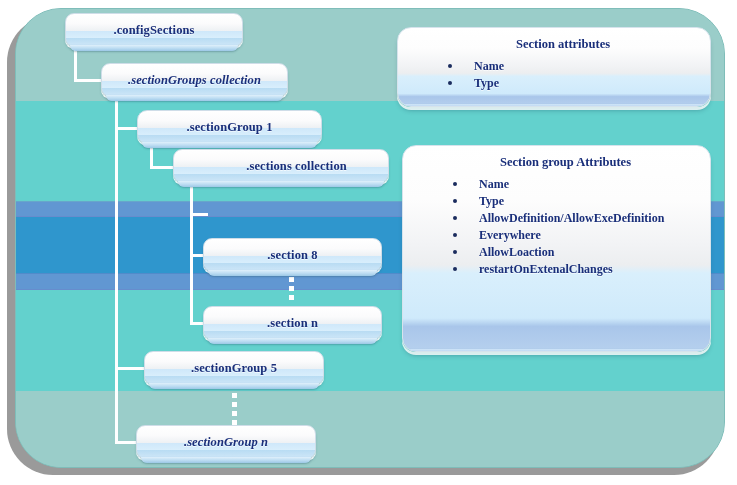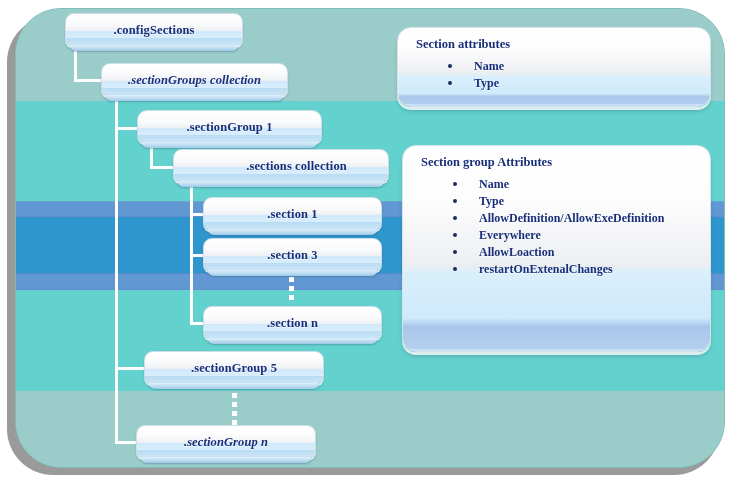--- a/index.html
+++ b/index.html
@@ -73,21 +73,21 @@
     overflow:hidden;
   }
   .panel::after{
     content:"";position:absolute;left:6px;right:6px;bottom:-7px;height:9px;
     border-radius:0 0 12px 12px;
     background:linear-gradient(to bottom,#cfe5f8 0%,#aac8ea 60%,#93b6de 100%);
     box-shadow:0 2px 3px rgba(30,80,100,.35);
   }
   .panel-title{
     color:#1a2f7a;font-weight:bold;font-size:12.5px;
-    padding:9px 0 0 18px;text-shadow:0 1px 0 rgba(255,255,255,.8);
+    padding:9px 0 0 18px;text-shadow:0 1px 0 rgba(255,255,255,.8);text-align:center;
   }
   .panel ul{list-style:none;margin:6px 0 0 0;padding:0 1px 0 50px;}
   .panel li{
     position:relative;color:#1a2f7a;font-weight:bold;font-size:12px;
     line-height:17px;padding-left:26px;
     text-shadow:0 1px 0 rgba(255,255,255,.7);
   }
   .panel li::before{
     content:"";position:absolute;left:0;top:6px;
     width:4px;height:4px;border-radius:50%;background:#1b2c5e;
@@ -152,26 +152,23 @@
   </div>
 
   <div class="node" style="left:137px;top:110px;width:183px;border-radius:10px;">
     <span>.sectionGroup 1</span>
   </div>
 
   <div class="node" style="left:173px;top:149px;width:183px;padding-left:31px;">
     <span>.sections collection</span>
   </div>
 
-  <div class="node" style="left:203px;top:197px;width:177px;">
-    <span>.section 1</span>
-  </div>
 
   <div class="node" style="left:203px;top:238px;width:177px;">
-    <span>.section 3</span>
+    <span>.section 8</span>
   </div>
 
   <div class="node" style="left:203px;top:306px;width:177px;">
     <span>.section n</span>
   </div>
 
   <div class="node" style="left:144px;top:351px;width:178px;">
     <span>.sectionGroup 5</span>
   </div>
 

